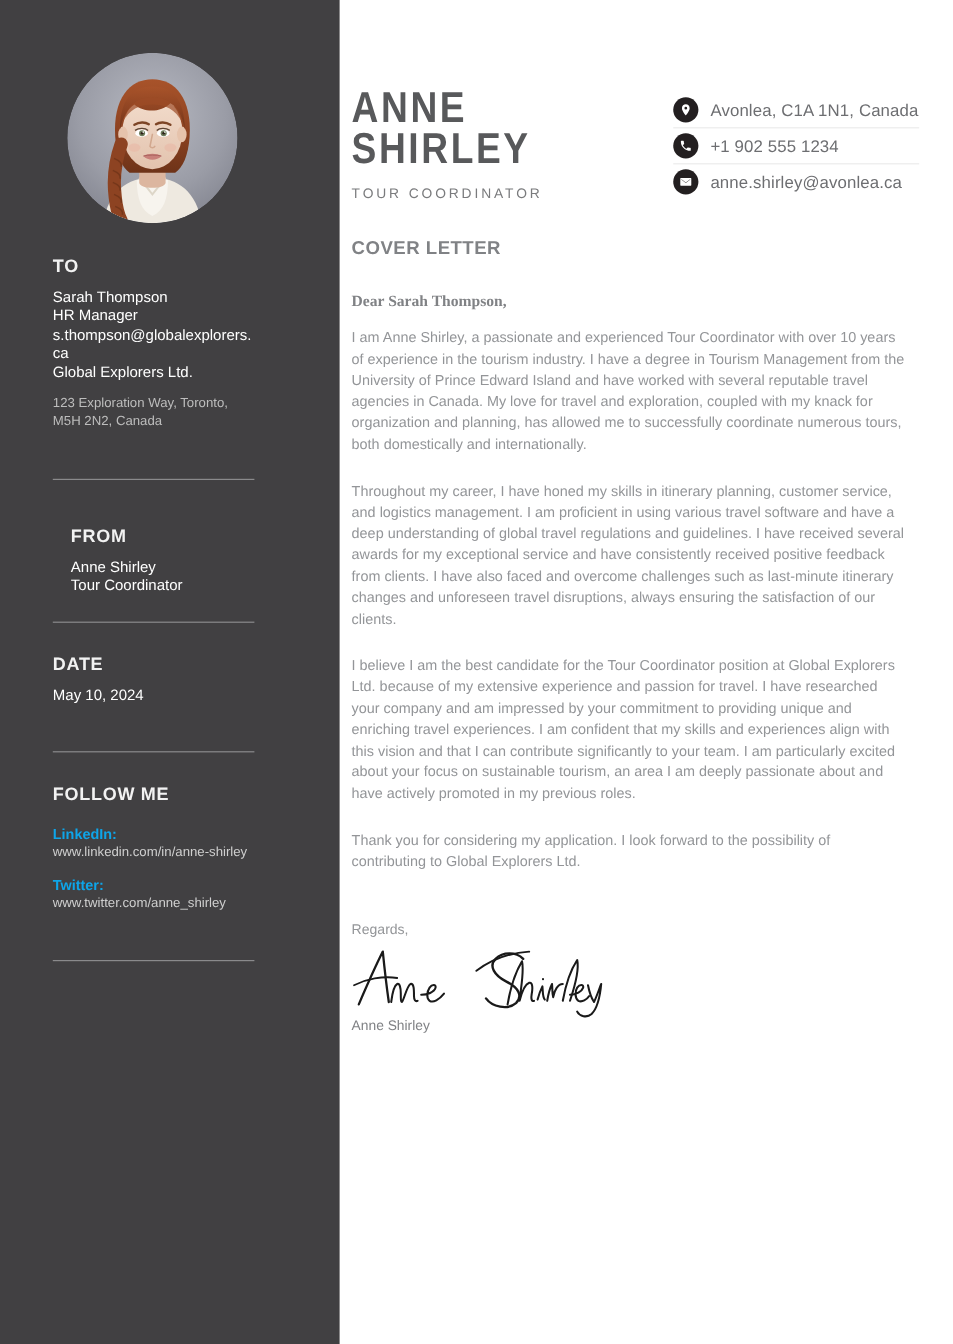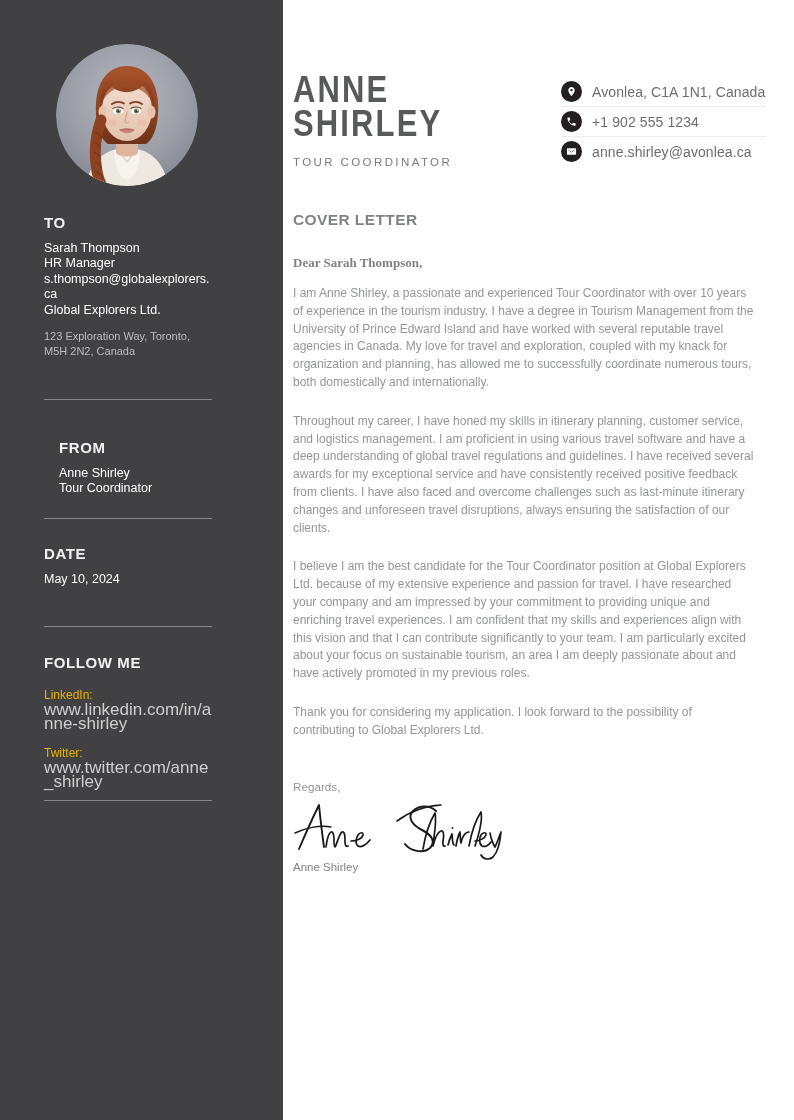--- a/index.html
+++ b/index.html
@@ -51,29 +51,29 @@
     margin: 0;
     word-break: break-word;
   }
   .side-sub {
     color: #bdbdbd;
     font-size: 11px;
     line-height: 14.5px;
     margin: 11px 0 0 0;
   }
   .side-label {
-    color: #eab308;
+    color: #0ea5e9;
     font-size: 12px;
-    font-weight: normal;
+    font-weight: bold;
     margin: 0;
     line-height: 15px;
   }
   .side-link {
     color: #cfcfcf;
-    font-size: 17px;
+    font-size: 11px;
     line-height: 14.5px;
     margin: 0 0 0 0;
     word-break: break-all;
   }
   .divider {
     position: absolute;
     left: 44px;
     width: 168px;
     height: 1px;
     background: #8a8a8c;
@@ -121,21 +121,21 @@
   }
   .c-icon svg { display: block; }
   .c-text {
     margin-left: 10px;
     font-size: 14px;
     color: #6d6e71;
     white-space: nowrap;
     letter-spacing: 0.1px;
   }
 
-  .letter { position: absolute; left: 40px; top: 200px; width: 462px; }
+  .letter { position: absolute; left: 40px; top: 188px; width: 462px; }
   .letter-title {
     font-size: 15.5px;
     font-weight: bold;
     color: #808285;
     letter-spacing: 0.4px;
     margin: 0 0 26px 0;
   }
   .salutation {
     font-family: "Liberation Serif", serif;
     font-size: 13px;

